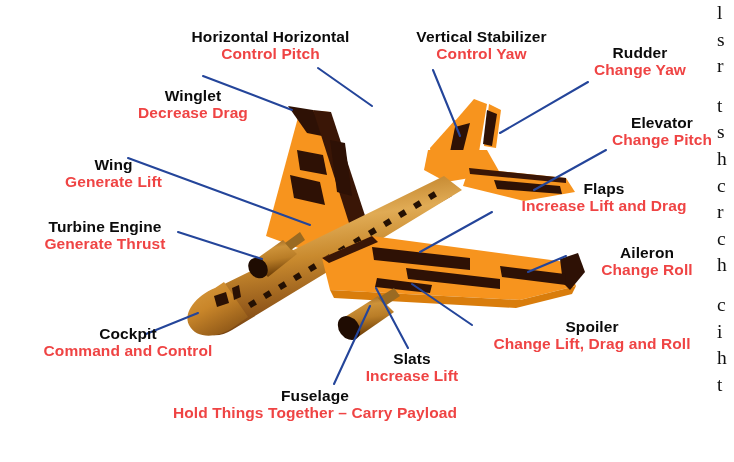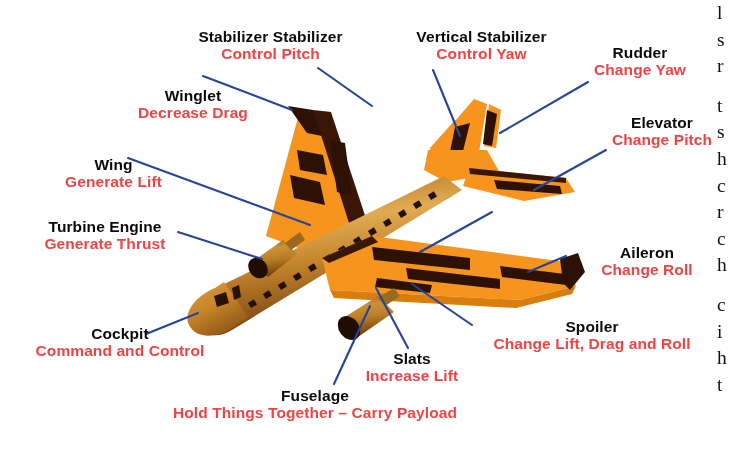--- a/index.html
+++ b/index.html
@@ -198,21 +198,21 @@
       <line x1="178" y1="232" x2="262" y2="259"></line>
       <line x1="566" y1="256" x2="528" y2="272"></line>
       <line x1="146" y1="334" x2="198" y2="313"></line>
       <line x1="472" y1="325" x2="412" y2="284"></line>
       <line x1="408" y1="348" x2="376" y2="288"></line>
       <line x1="334" y1="384" x2="370" y2="306"></line>
     </g>
   </svg>
 
   <div class="label ctr" style="left:163px; top:28px; width:215px;">
-    <span class="name">Stabilizer Stabilizer</span>
+    <span class="name">Horizontal Horizontal</span>
     <span class="fn">Control  Pitch</span>
   </div>
 
   <div class="label ctr" style="left:389px; top:28px; width:185px;">
     <span class="name">Vertical Stabilizer</span>
     <span class="fn">Control  Yaw</span>
   </div>
 
   <div class="label ctr" style="left:574px; top:44px; width:132px;">
     <span class="name">Rudder</span>
@@ -227,32 +227,36 @@
   <div class="label ctr" style="left:588px; top:114px; width:148px;">
     <span class="name">Elevator</span>
     <span class="fn">Change   Pitch</span>
   </div>
 
   <div class="label ctr" style="left:36px; top:156px; width:155px;">
     <span class="name">Wing</span>
     <span class="fn">Generate Lift</span>
   </div>
 
+  <div class="label ctr" style="left:493px; top:180px; width:222px;">
+    <span class="name">Flaps</span>
+    <span class="fn">Increase Lift  and Drag</span>
+  </div>
 
   <div class="label ctr" style="left:15px; top:218px; width:180px;">
     <span class="name">Turbine  Engine</span>
     <span class="fn">Generate  Thrust</span>
   </div>
 
   <div class="label ctr" style="left:577px; top:244px; width:140px;">
     <span class="name">Aileron</span>
     <span class="fn">Change Roll</span>
   </div>
 
-  <div class="label ctr" style="left:6px; top:325px; width:228px;">
+  <div class="label ctr" style="left:14px; top:325px; width:228px;">
     <span class="name">Cockpit</span>
     <span class="fn">Command and Control</span>
   </div>
 
   <div class="label ctr" style="left:461px; top:318px; width:262px;">
     <span class="name">Spoiler</span>
     <span class="fn">Change Lift, Drag and Roll</span>
   </div>
 
   <div class="label ctr" style="left:352px; top:350px; width:120px;">

